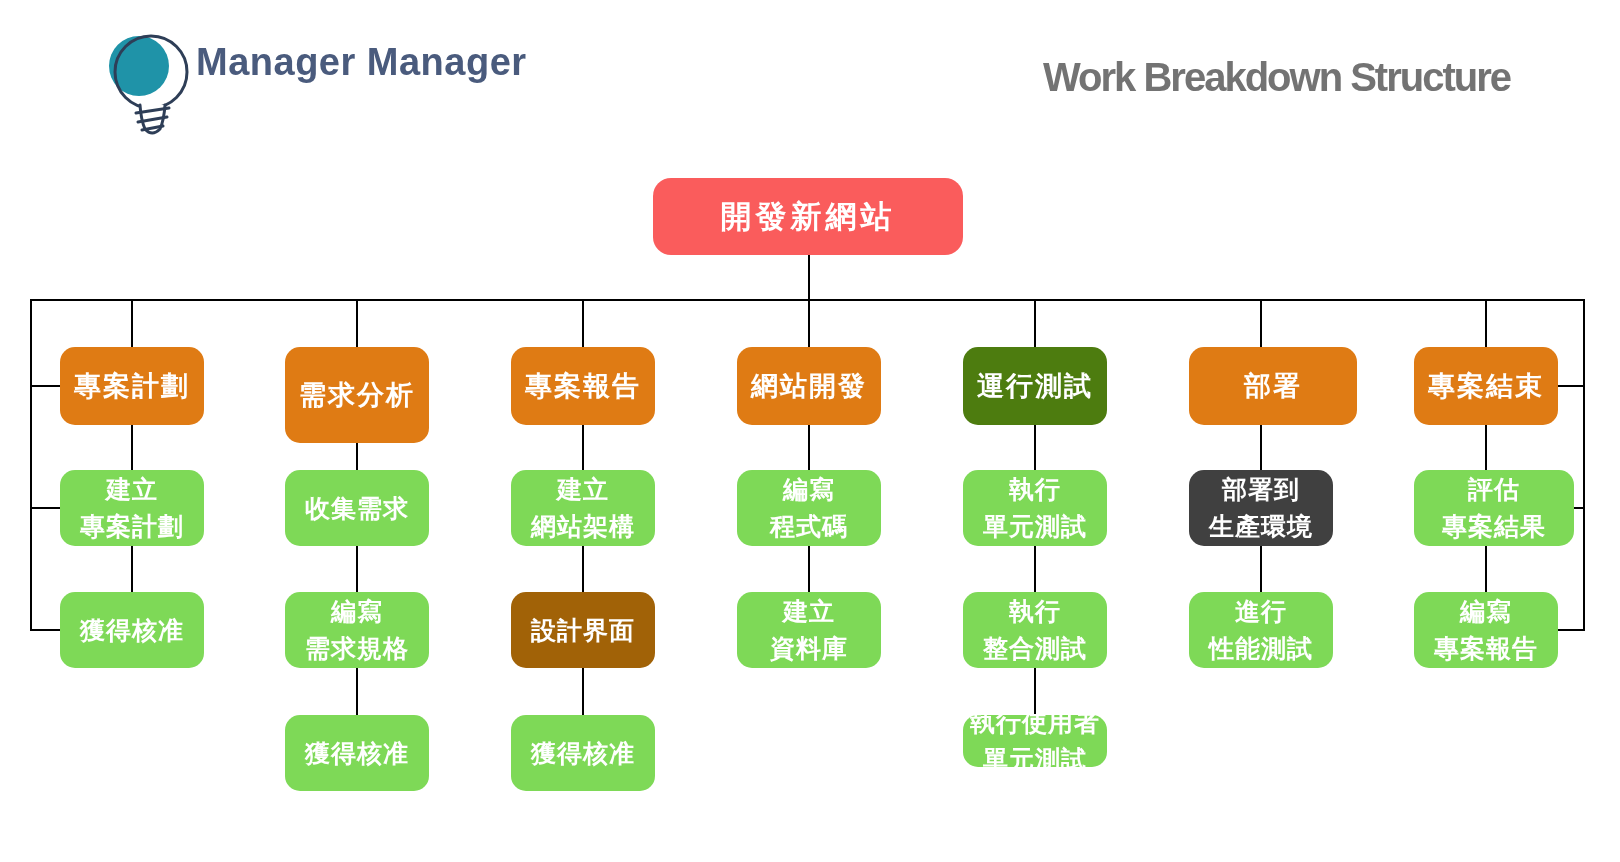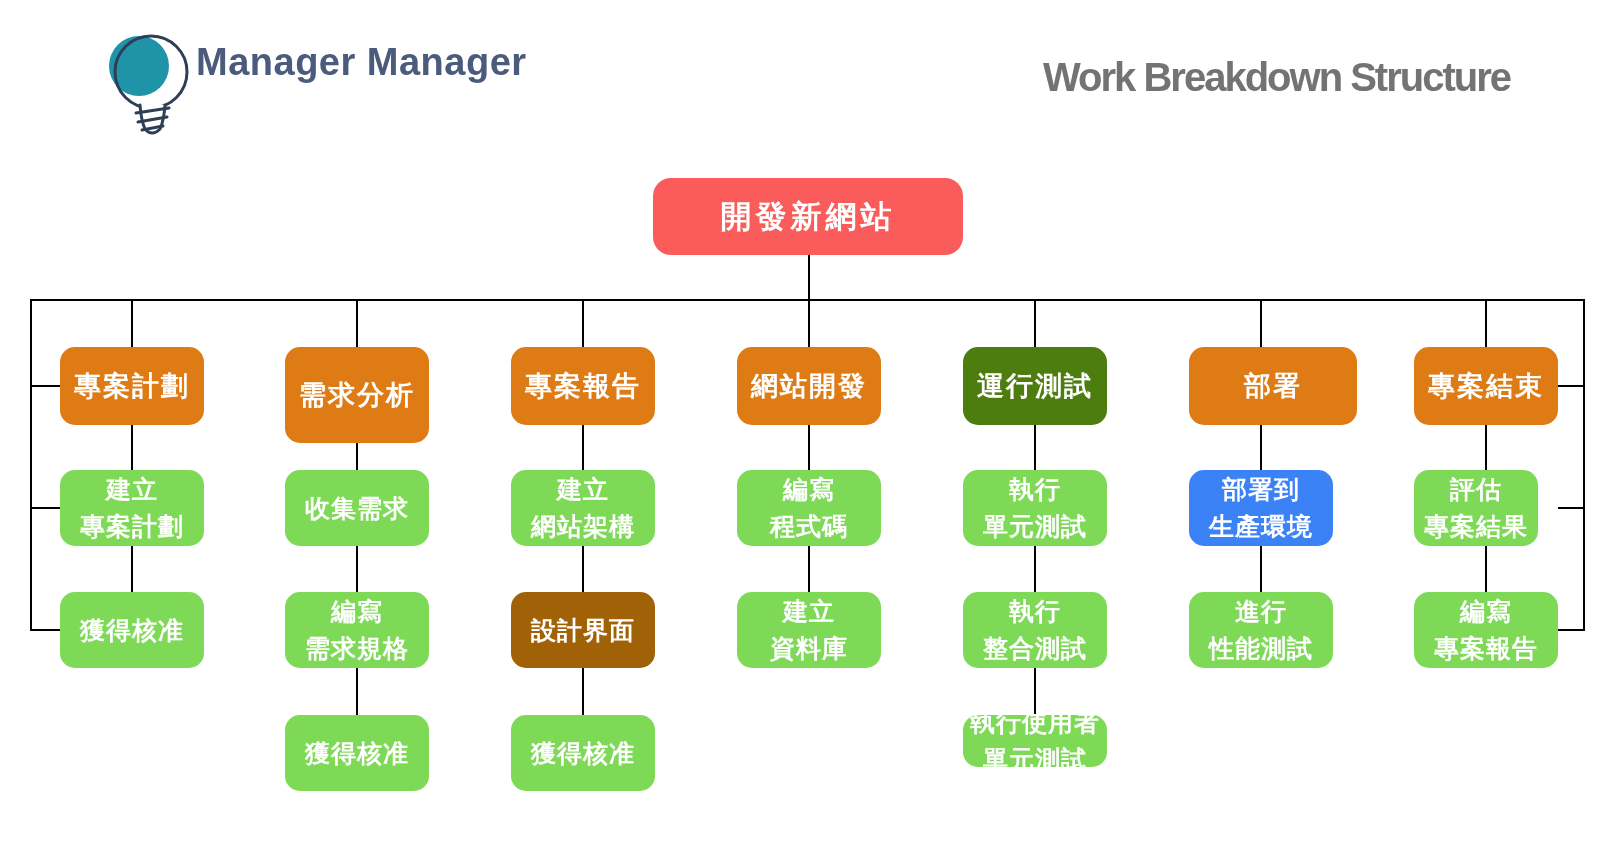--- a/index.html
+++ b/index.html
@@ -156,35 +156,35 @@
       <div class="connector" style="left: 1034px; top: 668px; width: 2px; height: 47px; background: rgb(0, 0, 0);"></div>
       <div class="node task-node" style="left: 963px; top: 715px; width: 144px; height: 52px; background: rgb(126, 217, 87);">
         <div class="ln">執行使用者</div>
         <div class="ln">單元測試</div>
       </div>
       <div class="connector" style="left: 1260px; top: 301px; width: 2px; height: 46px; background: rgb(0, 0, 0);"></div>
       <div class="node branch-node" style="left: 1189px; top: 347px; width: 168px; height: 78px; background: rgb(223, 123, 20);">
         <div class="ln">部署</div>
       </div>
       <div class="connector" style="left: 1260px; top: 425px; width: 2px; height: 45px; background: rgb(0, 0, 0);"></div>
-      <div class="node task-node" style="left: 1189px; top: 470px; width: 144px; height: 76px; background: #3b82f6;">
+      <div class="node task-node" style="left: 1189px; top: 470px; width: 144px; height: 76px; background: #404040;">
         <div class="ln">部署到</div>
         <div class="ln">生產環境</div>
       </div>
       <div class="connector" style="left: 1260px; top: 546px; width: 2px; height: 46px; background: rgb(0, 0, 0);"></div>
       <div class="node task-node" style="left: 1189px; top: 592px; width: 144px; height: 76px; background: rgb(126, 217, 87);">
         <div class="ln">進行</div>
         <div class="ln">性能測試</div>
       </div>
       <div class="connector" style="left: 1485px; top: 301px; width: 2px; height: 46px; background: rgb(0, 0, 0);"></div>
       <div class="node branch-node" style="left: 1414px; top: 347px; width: 144px; height: 78px; background: rgb(223, 123, 20);">
         <div class="ln">專案結束</div>
       </div>
       <div class="connector" style="left: 1485px; top: 425px; width: 2px; height: 45px; background: rgb(0, 0, 0);"></div>
-      <div class="node task-node" style="left: 1414px; top: 470px; width: 124px; height: 76px; background: rgb(126, 217, 87);">
+      <div class="node task-node" style="left: 1414px; top: 470px; width: 160px; height: 76px; background: rgb(126, 217, 87);">
         <div class="ln">評估</div>
         <div class="ln">專案結果</div>
       </div>
       <div class="connector" style="left: 1485px; top: 546px; width: 2px; height: 46px; background: rgb(0, 0, 0);"></div>
       <div class="node task-node" style="left: 1414px; top: 592px; width: 144px; height: 76px; background: rgb(126, 217, 87);">
         <div class="ln">編寫</div>
         <div class="ln">專案報告</div>
       </div>
     </div>
 

